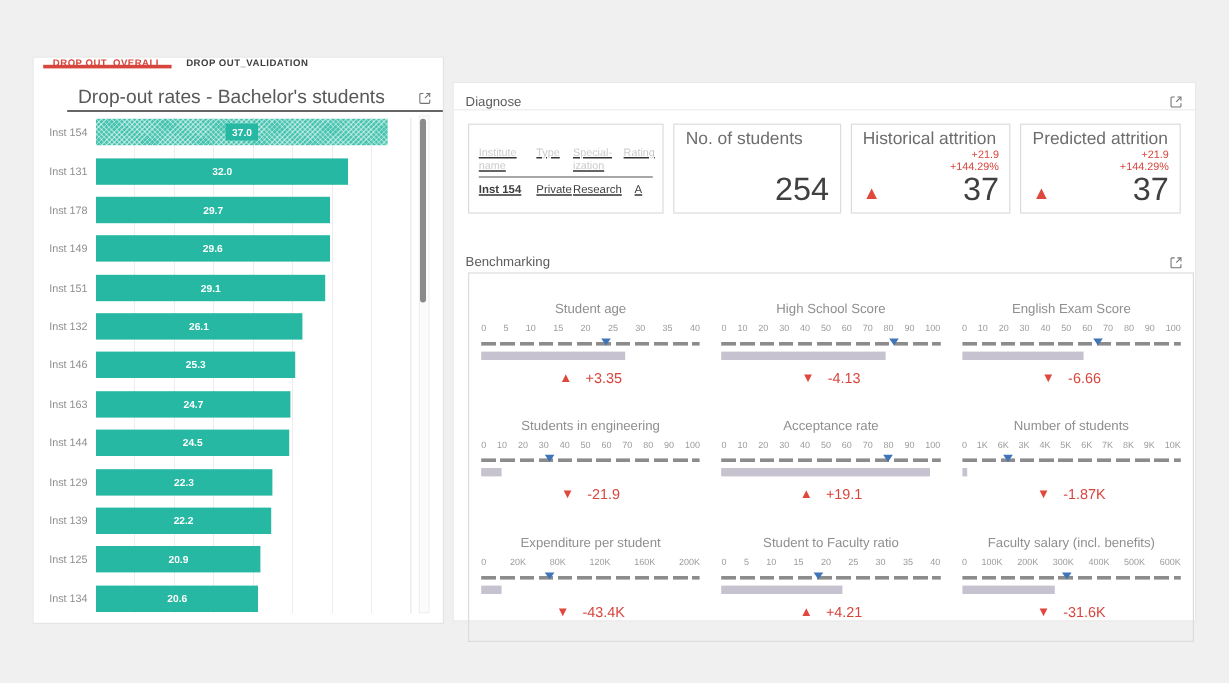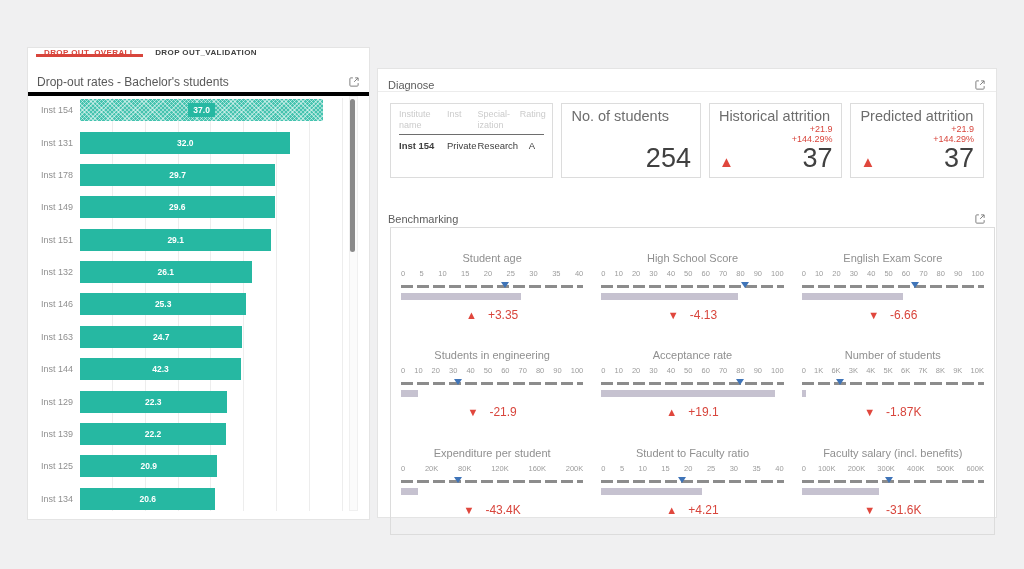--- a/index.html
+++ b/index.html
@@ -12,21 +12,21 @@
   .panel{background:#fff;border:1px solid #e4e4e4;box-sizing:border-box;position:absolute;}
 
   
   .left-panel{left:27px;top:47px;width:343px;height:473px;}
   .tabs{display:flex;align-items:flex-start;height:23px;padding-left:6px;}
   .tab{display:flex;align-items:center;padding:0 10px;font-size:8px;font-weight:bold;
        letter-spacing:.4px;color:#3f3f3f;cursor:pointer;position:relative;}
   .tab.active{color:#d8453c;}
   .tab.active::after{content:"";position:absolute;left:2px;right:2px;bottom:0;height:3px;background:#d8453c;}
   .chart-header{height:21px;display:flex;align-items:center;justify-content:space-between;
-    padding:0 9px;font-size:12px;color:#585858;border-bottom:4px solid #000000;}
+    padding:0 9px;font-size:16px;color:#585858;border-bottom:1px solid #000000;margin-left:28px;}
   .chart-body{position:absolute;top:46px;left:0;right:0;bottom:4px;}
   .gridlines{position:absolute;left:52px;right:26px;top:4px;bottom:4px;
     background:repeating-linear-gradient(to right,transparent 0,transparent calc(12.5% - 1px),#ededed calc(12.5% - 1px),#ededed 12.5%);}
   .bar-rows{position:absolute;left:0;right:26px;top:0;bottom:0;display:flex;flex-direction:column;justify-content:space-around;}
   .bar-row{display:flex;align-items:center;height:24px;}
   .bar-label{width:52px;box-sizing:border-box;padding-right:7px;text-align:right;font-size:9px;color:#8f8f8f;}
   .bar-track{flex:1;position:relative;height:22px;}
   .bar-fill{position:absolute;left:0;top:0;height:100%;background:#26b8a2;
     display:flex;align-items:center;justify-content:center;cursor:pointer;}
   .bar-fill.selected{
@@ -41,21 +41,21 @@
 
   
   .right-panel{left:377px;top:68px;width:620px;height:450px;}
   .section-header{height:22px;display:flex;align-items:flex-end;justify-content:space-between;
     padding:0 10px;font-size:11px;color:#5c5c5c;}
   .diagnose-header{border-bottom:1px solid #ececec;}
   .popout{display:flex;align-items:center;cursor:pointer;}
 
   .cards-row{display:flex;gap:8px;padding:11px 12px 0 12px;}
   .card{background:#fff;border:1px solid #dcdcdc;box-sizing:border-box;height:75px;position:relative;}
-  .table-card{width:164px;padding:5px 8px;}
+  .table-card{width:164px;padding:18px 8px;text-decoration:underline;}
   .thead{display:flex;color:#cbcbcb;font-size:9px;line-height:1.2;padding-bottom:3px;border-bottom:1px solid #6e6e6e;}
   .trow{display:flex;font-size:9.5px;color:#3e3e3e;padding-top:5px;cursor:pointer;}
   .col-0{width:33%;} .col-1{width:21%;} .col-2{width:29%;} .col-3{width:17%;text-align:center;}
   .trow .col-0{font-weight:bold;}
 
   .kpi-card{padding:4px 9px 6px 9px;}
   .kpi-students{width:140px;}
   .kpi-attrition{width:134px;}
   .kpi-title{font-size:14.5px;color:#6d6d6d;white-space:nowrap;}
   .kpi-delta{position:absolute;top:20px;right:9px;text-align:right;color:#d8453c;font-size:9px;line-height:1.15;}
@@ -162,21 +162,21 @@
           <div class="bar-track">
             <div class="bar-fill" style="width: 61.75%;">
               <span class="bar-value">24.7</span>
             </div>
           </div>
         </div>
         <div class="bar-row">
           <div class="bar-label">Inst 144</div>
           <div class="bar-track">
             <div class="bar-fill" style="width: 61.25%;">
-              <span class="bar-value">42.3</span>
+              <span class="bar-value">24.5</span>
             </div>
           </div>
         </div>
         <div class="bar-row">
           <div class="bar-label">Inst 129</div>
           <div class="bar-track">
             <div class="bar-fill" style="width: 55.75%;">
               <span class="bar-value">22.3</span>
             </div>
           </div>
@@ -221,21 +221,21 @@
         <path d="M9.5 2.5 H13.5 V6.5"></path>
         <path d="M13.2 2.8 L8.2 7.8"></path>
       </svg>
     </span>
   </div>
 
   <div class="cards-row">
     <div class="card table-card">
       <div class="thead" id="table-head">
           <div class="col-0">Institute name</div>
-          <div class="col-1">Inst</div>
+          <div class="col-1">Type</div>
           <div class="col-2">Special-ization</div>
           <div class="col-3">Rating</div>
         </div>
       <div class="trow" id="table-row">
           <div class="col-0">Inst 154</div>
           <div class="col-1">Private</div>
           <div class="col-2">Research</div>
           <div class="col-3">A</div>
         </div>
     </div>

